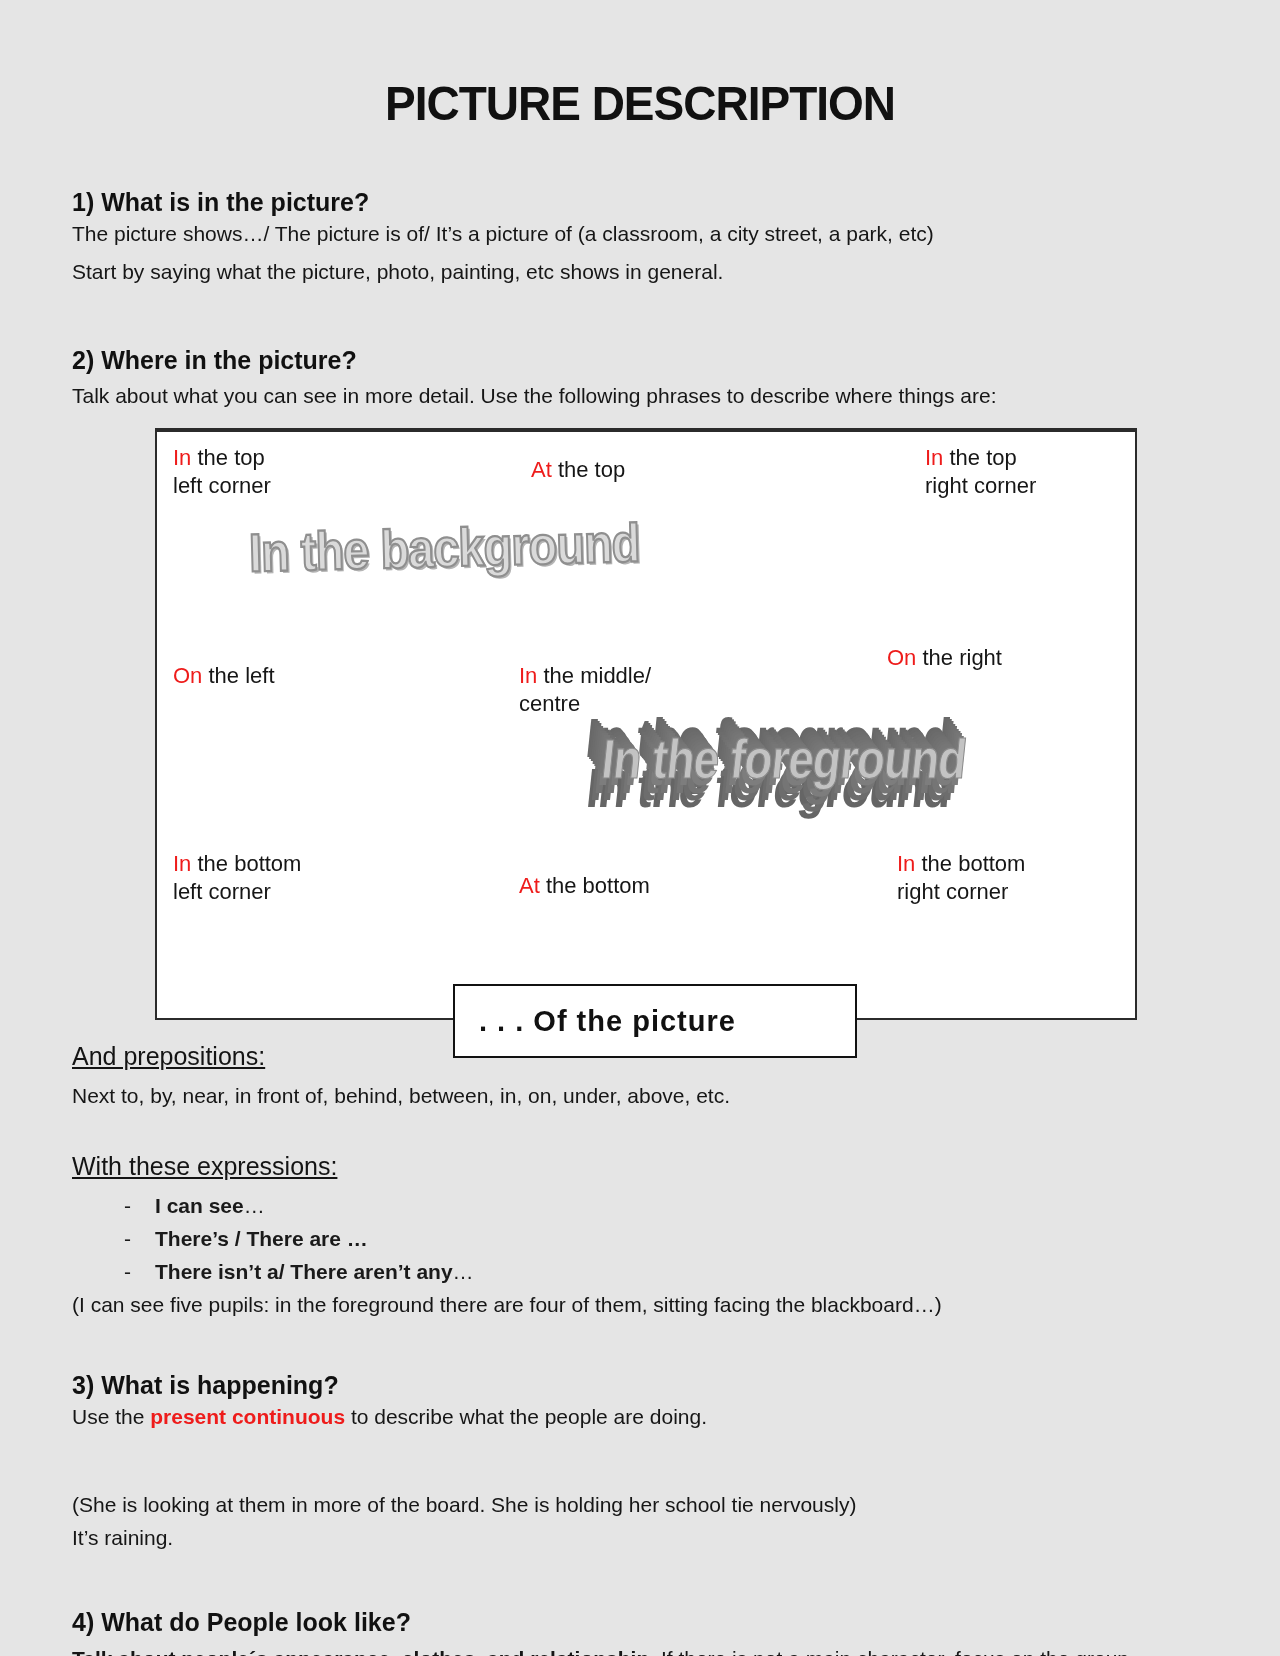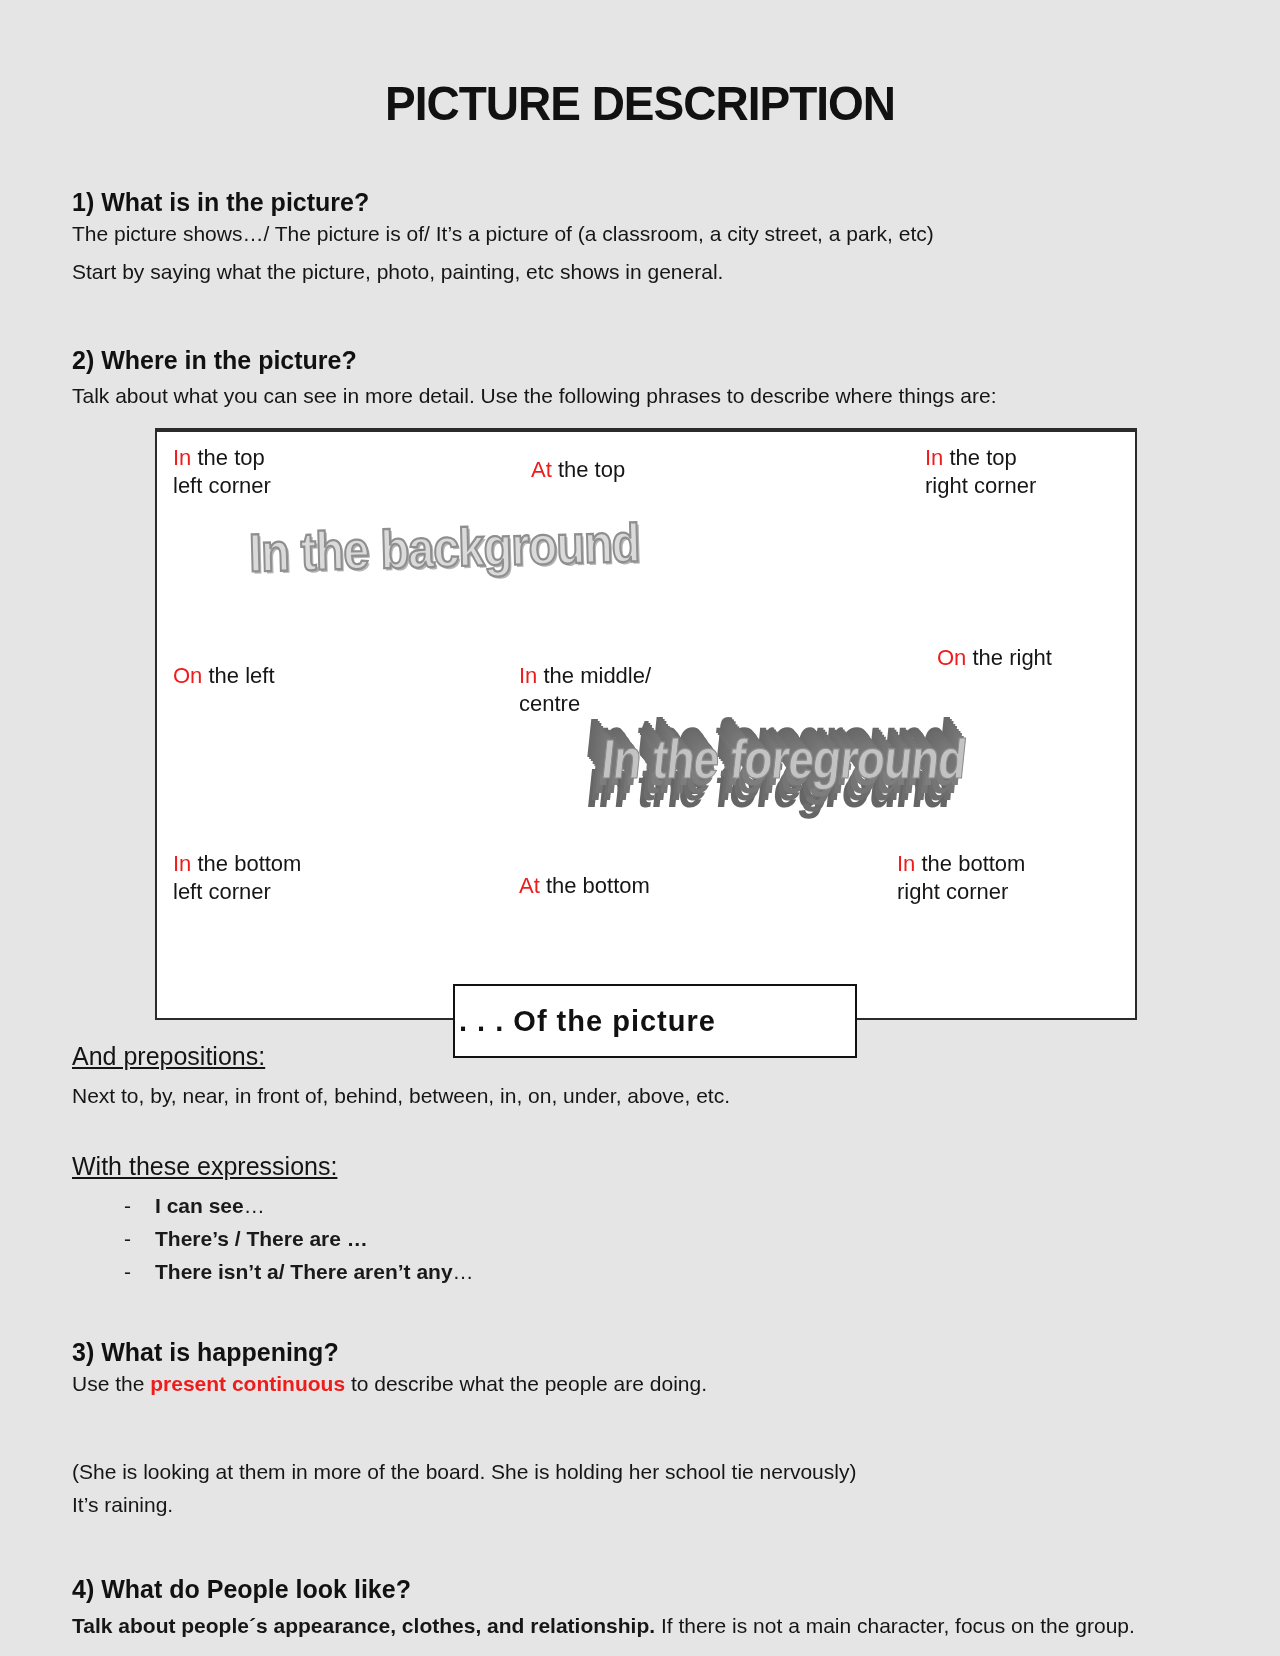--- a/index.html
+++ b/index.html
@@ -101,21 +101,21 @@
     position: absolute;
     left: 296px;
     top: 552px;
     width: 404px;
     height: 74px;
     background: #ffffff;
     border: 2px solid #111;
     z-index: 3;
     display: flex;
     align-items: center;
-    padding-left: 4px;
+    padding-left: 24px;
   }
   .of-picture-text {
     font-size: 29px;
     font-weight: 700;
     letter-spacing: 1px;
     color: #111;
   }
 
   
   .expr-list { margin-top: 8px; }
@@ -166,21 +166,21 @@
 
       <div class="pos-label" style="left:16px; top:230px;">
         <span class="red">On</span><span> the left</span>
       </div>
 
       <div class="pos-label" style="left:362px; top:230px;">
         <span class="red">In</span><span> the middle/</span><br>
         <span>centre</span>
       </div>
 
-      <div class="pos-label" style="left:780px; top:212px;">
+      <div class="pos-label" style="left:730px; top:212px;">
         <span class="red">On</span><span> the right</span>
       </div>
 
       <div class="wordart-fg">In the foreground</div>
 
       <div class="pos-label" style="left:16px; top:418px;">
         <span class="red">In</span><span> the bottom</span><br>
         <span>left corner</span>
       </div>
 
@@ -209,20 +209,21 @@
       </div>
       <div class="expr-item">
         <span class="expr-dash">-</span>
         <span><span class="bold">There’s / There are …</span><span></span></span>
       </div>
       <div class="expr-item">
         <span class="expr-dash">-</span>
         <span><span class="bold">There isn’t a/ There aren’t any</span><span>…</span></span>
       </div>
     </div>
+    <div class="body-text">(I can see five pupils: in the foreground there are four of them, sitting facing the blackboard…)</div>
 
     <div class="sec-heading" style="margin-top:50px;">3) What is happening?</div>
     <div class="body-text" style="">
       <span>Use the </span><span class="red bold">present continuous</span><span> to describe what the people are doing.</span>
     </div>
     <div class="spacer-xs"></div>
     <div class="body-text" style="margin-top:45px;">(She is looking at them in more of the board. She is holding her school tie nervously)</div>
     <div class="body-text">It’s raining.</div>
 
     <div class="sec-heading" style="margin-top:54px;">4) What do People look like?</div>

